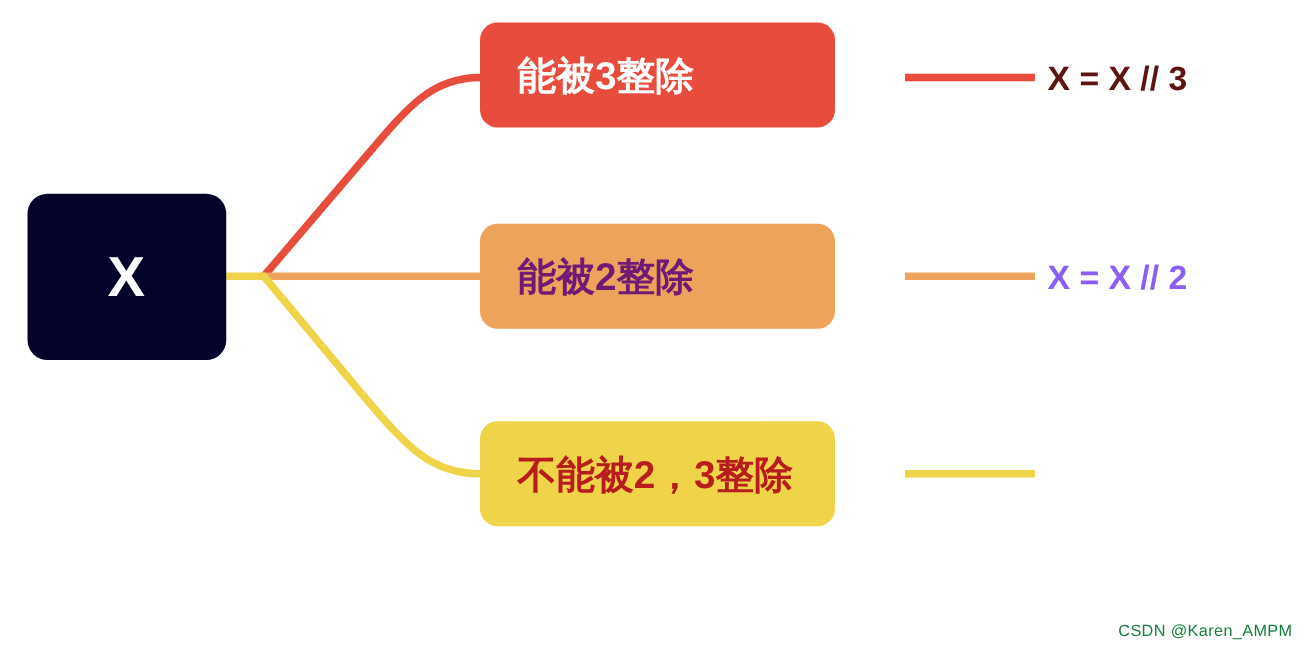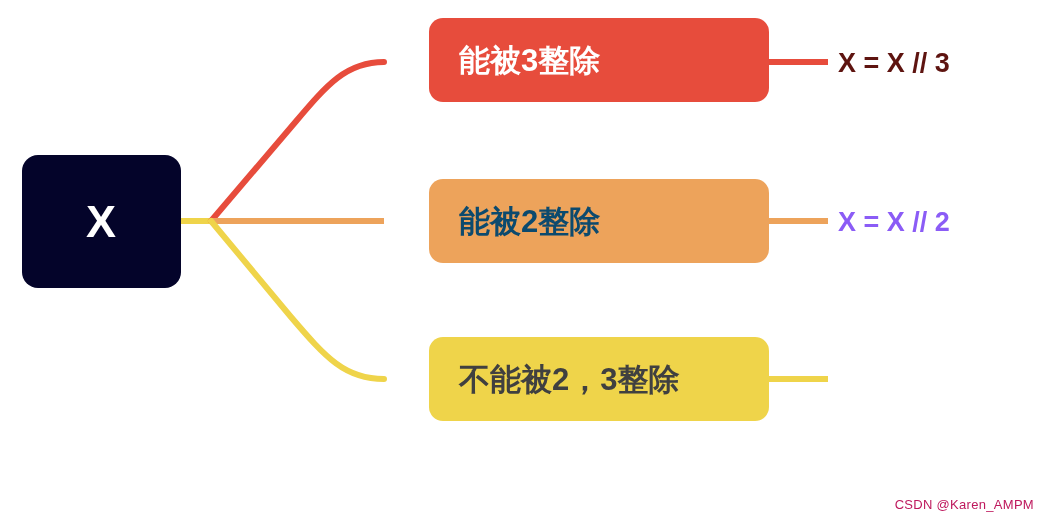--- a/index.html
+++ b/index.html
@@ -41,25 +41,24 @@
   }
   .root-label {
     font-size: 45px;
     font-weight: bold;
     color: #ffffff;
     letter-spacing: 1px;
     line-height: 1;
   }
   .branch-node {
     left: 384px;
-    width: 340px;
+    width: 284px;
     height: 84px;
     border-radius: 14px;
     padding-left: 30px;
-    margin-left: 45px;
   }
   .branch-node.n0 { top: 18px; }
   .branch-node.n1 { top: 179px; }
   .branch-node.n2 { top: 337px; }
   .branch-label {
     font-size: 31px;
     font-weight: bold;
     line-height: 1;
     white-space: nowrap;
   }
@@ -72,21 +71,21 @@
     white-space: nowrap;
   }
   .leaf-label.l0 { top: 50px; }
   .leaf-label.l1 { top: 209px; }
   .leaf-label.l2 { top: 365px; }
   .watermark {
     position: absolute;
     right: 14px;
     bottom: 10px;
     font-size: 13px;
-    color: #be185d;
+    color: #15803d;
     letter-spacing: 0.3px;
     white-space: nowrap;
   }
 </style>
 </head>
 <body style="background: rgb(255, 255, 255);">
 
 <div id="canvas">
 
   <svg id="edges" viewBox="0 0 1048 522" xmlns="http://www.w3.org/2000/svg">
@@ -108,25 +107,25 @@
 
   <div class="node root-node" style="background: rgb(4, 4, 42);">
     <span class="root-label">X</span>
   </div>
 
   <div class="node branch-node n0" style="background: rgb(231, 76, 60);">
     <span class="branch-label" style="color: rgb(255, 255, 255);">能被3整除</span>
   </div>
 
   <div class="node branch-node n1" style="background: rgb(237, 163, 91);">
-    <span class="branch-label" style="color: #0c4a6e;">能被2整除</span>
+    <span class="branch-label" style="color: #701a75;">能被2整除</span>
   </div>
 
   <div class="node branch-node n2" style="background: rgb(239, 212, 74);">
-    <span class="branch-label" style="color: #404040;">不能被2，3整除</span>
+    <span class="branch-label" style="color: #b91c1c;">不能被2，3整除</span>
   </div>
 
   <div class="leaf-label l0" style="color: rgb(94, 20, 16);">X = X // 3</div>
 
   <div class="leaf-label l1" style="color: #8b5cf6;">X = X // 2</div>
 
 
   <div class="watermark">CSDN @Karen_AMPM</div>
 
 </div>

